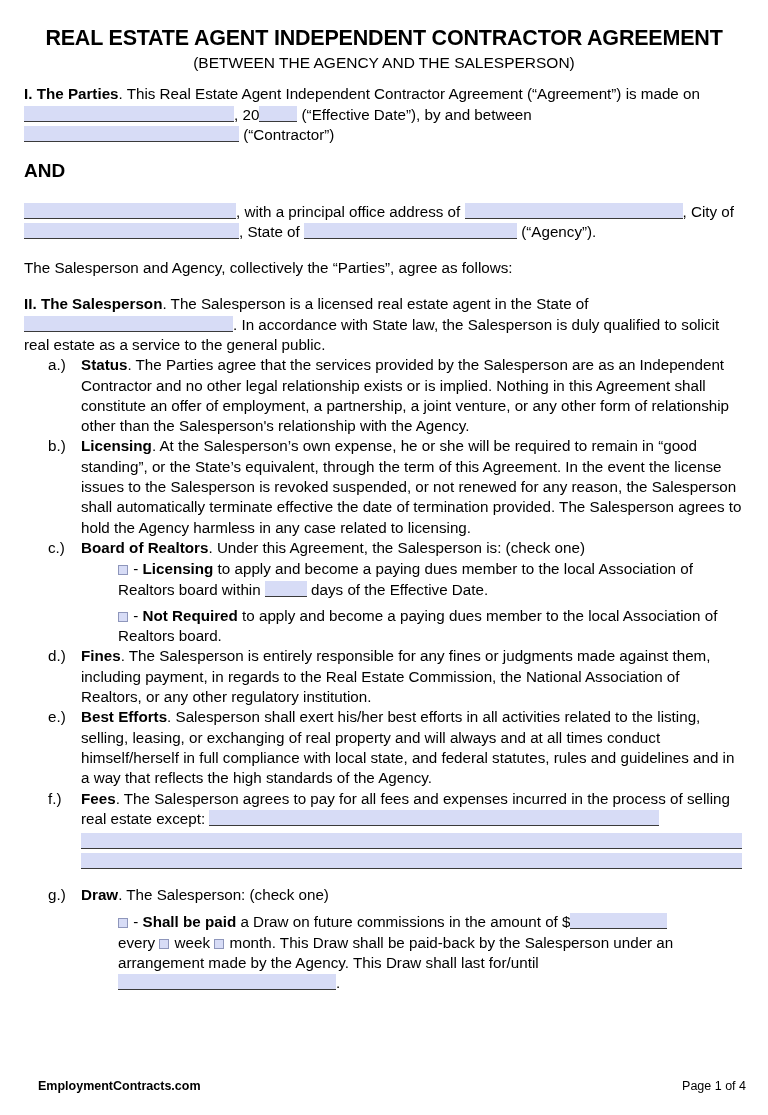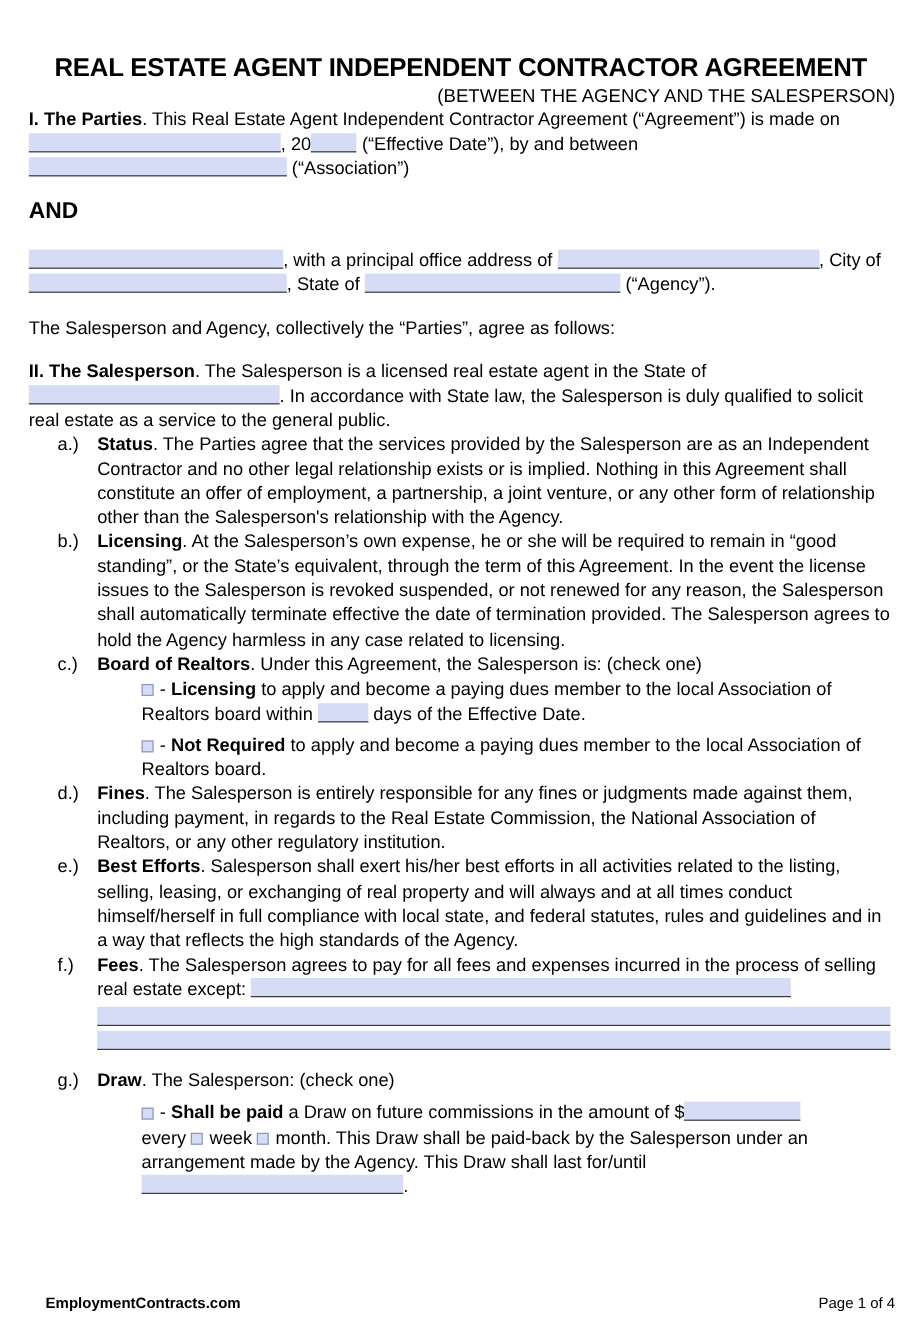--- a/index.html
+++ b/index.html
@@ -11,37 +11,37 @@
   body {
     font-family: "Liberation Sans", sans-serif;
     color: #000000;
   }
   .page {
     position: relative;
     width: 768px;
     height: 1115px;
     box-sizing: border-box;
     background: #ffffff;
-    padding: 36px 22px 0 22px;
+    padding: 18px 22px 0 22px;
     overflow: hidden;
   }
   .doc-title {
     text-align: center;
     font-size: 21.5px;
     font-weight: bold;
     letter-spacing: -0.2px;
     line-height: 1.15;
     margin: 8px 0 0 0;
   }
   .doc-subtitle {
-    text-align: right;
+    text-align: center;
     font-size: 15.5px;
     font-weight: normal;
     line-height: 1.2;
-    margin: 3px 0 0 0;
+    margin: 3px 0 12px 0;
   }
   .body-wrap {
     padding-left: 2px;
     padding-right: 4px;
   }
   p.para {
     font-size: 15.2px;
     line-height: 20.3px;
     margin: 0 0 16px 0;
     text-align: left;
@@ -159,21 +159,21 @@
 </head>
 <body>
 
 <div class="page">
 
   <h1 class="doc-title">REAL ESTATE AGENT INDEPENDENT CONTRACTOR AGREEMENT</h1>
   <div class="doc-subtitle">(BETWEEN THE AGENCY AND THE SALESPERSON)</div>
 
   <div class="body-wrap">
 
-    <p class="para"><span class="sec-label">I. The Parties</span><span>. This Real Estate Agent Independent Contractor Agreement (“Agreement”) is made on </span><span class="blank b-date"></span><span>, 20</span><span class="blank b-year"></span><span> (“Effective Date”), by and between </span><br><span class="blank b-person"></span><span> (“Association”)</span></p>
+    <p class="para"><span class="sec-label">I. The Parties</span><span>. This Real Estate Agent Independent Contractor Agreement (“Agreement”) is made on </span><span class="blank b-date"></span><span>, 20</span><span class="blank b-year"></span><span> (“Effective Date”), by and between </span><br><span class="blank b-person"></span><span> (“Contractor”)</span></p>
 
     <div class="and-block">AND</div>
 
     <p class="para"><span class="blank b-agency"></span><span>, with a principal office address of </span><span class="blank b-address"></span><span>, City of </span><span class="blank b-city"></span><span>, State of </span><span class="blank b-state"></span><span> (“Agency”).</span></p>
 
     <p class="para">The Salesperson and Agency, collectively the “Parties”, agree as follows:</p>
 
     <p class="para tight"><span class="sec-label">II. The Salesperson</span><span>. The Salesperson is a licensed real estate agent in the State of </span><br><span class="blank b-licstate"></span><span>. In accordance with State law, the Salesperson is duly qualified to solicit real estate as a service to the general public.</span></p>
 
     <ol class="clauses">

